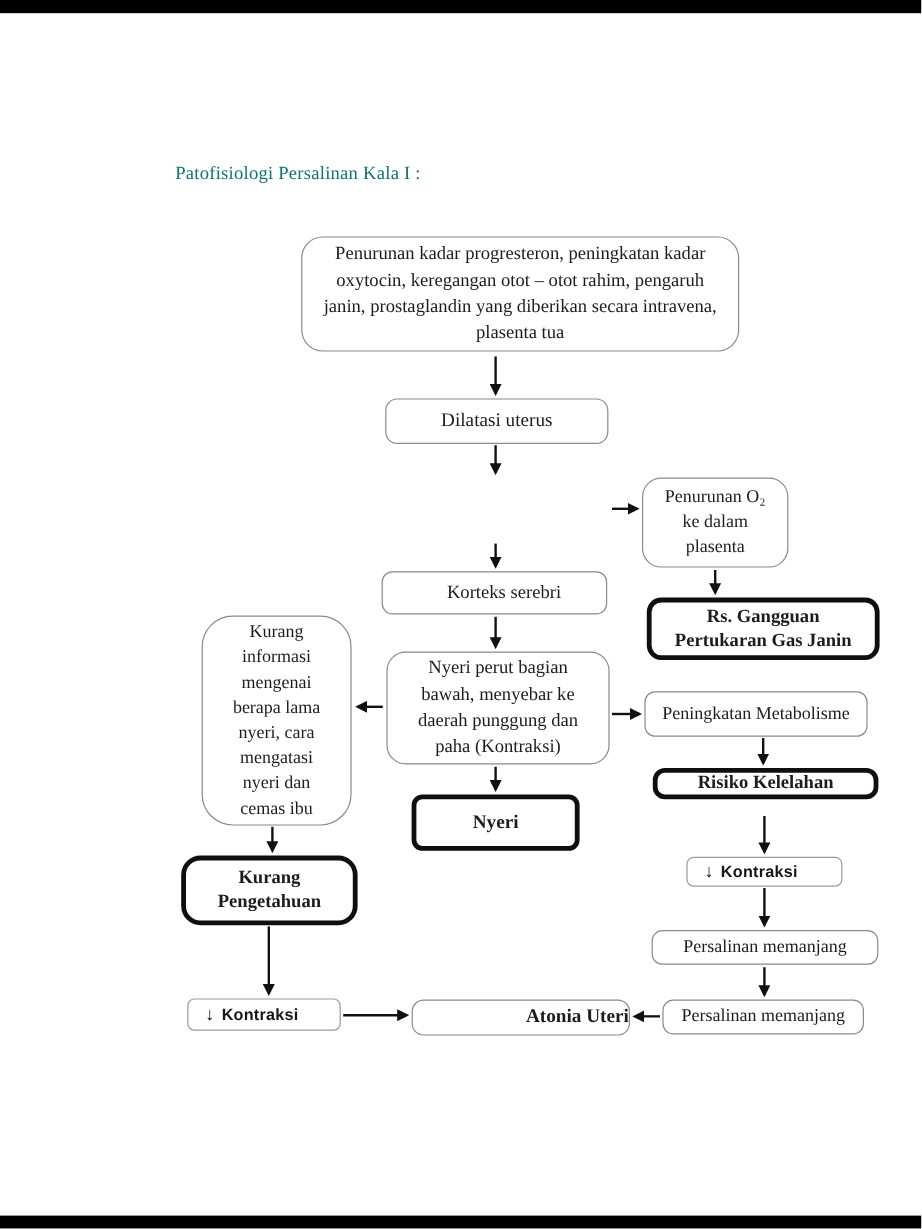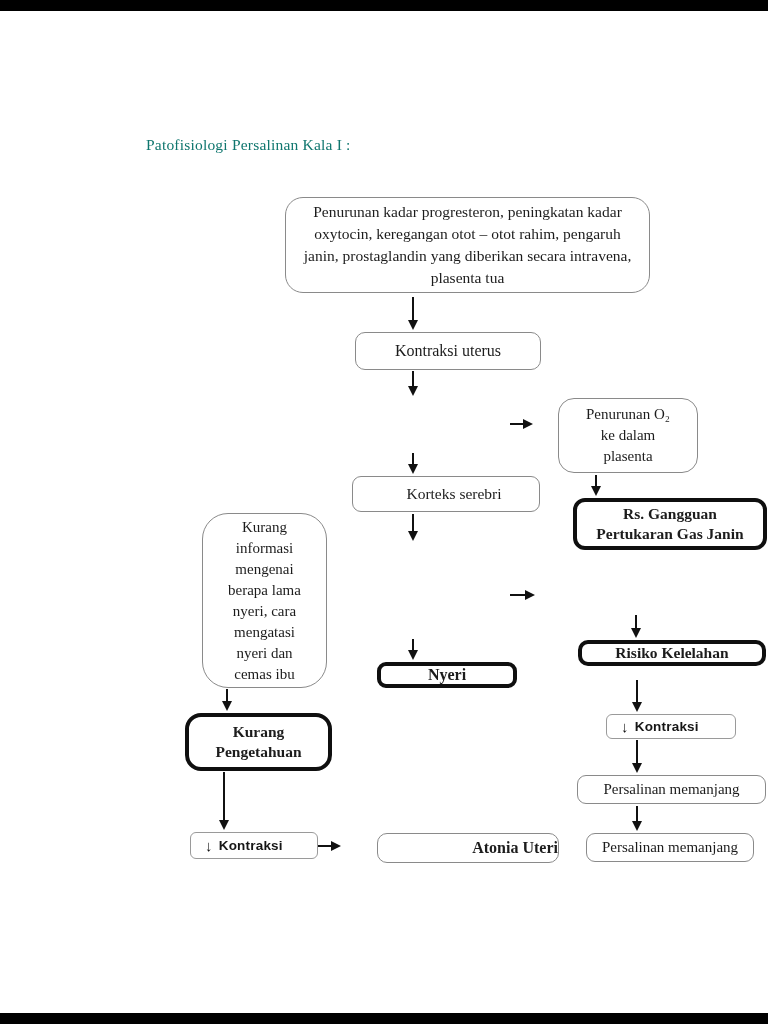--- a/index.html
+++ b/index.html
@@ -10,40 +10,40 @@
   .bar{position:absolute;left:0;width:768px;height:11px;background:#000;}
   #bar-top{top:0;}
   #bar-bottom{top:1013px;}
   #doc-title{
     position:absolute;left:146px;top:136px;font-size:15.5px;color:#0f766e;
     letter-spacing:.2px;white-space:nowrap;
   }
   .node{
     position:absolute;box-sizing:border-box;background:#fff;
     border:1px solid #8a8a8a;display:flex;align-items:center;justify-content:center;
-    text-align:center;z-index:2;margin-left:34px;
+    text-align:center;z-index:2;
   }
   .node .txt{white-space:pre-line;}
   .thick{border:4px solid #0f0f0f;font-weight:bold;}
   .small-flag{
     font-family:"Liberation Sans", sans-serif;font-weight:bold;font-size:13.5px;
     justify-content:flex-start;padding-left:14px;gap:6px;border-color:#9a9a9a;
     border-radius:6px;letter-spacing:.2px;color:#161616;
   }
   .small-flag .glyph{font-size:15px;line-height:1;}
   #node-trigger{left:251px;top:197px;width:365px;height:96px;border-radius:18px;font-size:15.5px;line-height:22px;}
   #node-kontraksi-uterus{left:321px;top:332px;width:186px;height:38px;border-radius:10px;font-size:16px;}
   #node-dilatasi{left:321px;top:398px;width:186px;height:54px;border-radius:12px;font-size:15.5px;line-height:21px;}
-  #node-penurunan-o2{left:524px;top:398px;width:140px;height:75px;border-radius:16px;font-size:15px;line-height:21px;}
+  #node-penurunan-o2{left:535px;top:398px;width:122px;height:75px;border-radius:16px;font-size:15px;line-height:21px;}
   #node-rs-gangguan{left:539px;top:498px;width:194px;height:52px;border-radius:12px;font-size:15.5px;line-height:20px;}
   #node-korteks{left:318px;top:476px;width:188px;height:36px;border-radius:9px;font-size:15.5px;padding-left:16px;}
   #node-kurang-informasi{left:168px;top:513px;width:125px;height:175px;border-radius:26px;font-size:15px;line-height:21px;}
   #node-nyeri-perut{left:322px;top:543px;width:186px;height:94px;border-radius:16px;font-size:15.5px;line-height:22px;}
   #node-peningkatan-metabolisme{left:537px;top:576px;width:186px;height:38px;border-radius:9px;font-size:15px;}
-  #node-nyeri{left:343px;top:662px;width:140px;height:26px;border-radius:9px;font-size:16px;}
+  #node-nyeri{left:343px;top:662px;width:140px;height:47px;border-radius:9px;font-size:16px;}
   #node-risiko-kelelahan{left:544px;top:640px;width:188px;height:26px;border-radius:10px;font-size:15.5px;}
   #node-kontraksi-right{left:572px;top:714px;width:130px;height:25px;}
   #node-kurang-pengetahuan{left:151px;top:713px;width:147px;height:58px;border-radius:16px;font-size:15.5px;line-height:20px;}
   #node-persalinan-1{left:543px;top:775px;width:189px;height:29px;border-radius:9px;font-size:15px;}
   #node-kontraksi-left{left:156px;top:832px;width:128px;height:27px;}
   #node-atonia{left:343px;top:833px;width:182px;height:30px;border-radius:10px;font-size:16px;font-weight:bold;justify-content:flex-end;}
   #node-persalinan-2{left:552px;top:833px;width:168px;height:29px;border-radius:9px;font-size:15px;}
   #arrows{position:absolute;left:0;top:0;z-index:1;pointer-events:none;}
 </style>
 </head>
@@ -83,21 +83,21 @@
   </svg>
 
   <div class="node" id="node-trigger">
     <span class="txt">Penurunan kadar progresteron, peningkatan kadar
 oxytocin, keregangan otot – otot rahim, pengaruh
 janin, prostaglandin yang diberikan secara intravena,
 plasenta tua</span>
   </div>
 
   <div class="node" id="node-kontraksi-uterus">
-    <span class="txt">Kontraksi uterus</span>
+    <span class="txt">Dilatasi uterus</span>
   </div>
 
 
   <div class="node" id="node-penurunan-o2">
     <span class="txt">Penurunan O₂
 ke dalam
 plasenta</span>
   </div>
 
   <div class="node thick" id="node-rs-gangguan">
@@ -113,21 +113,30 @@
     <span class="txt">Kurang
 informasi
 mengenai
 berapa lama
 nyeri, cara
 mengatasi
 nyeri dan
 cemas ibu</span>
   </div>
 
+  <div class="node" id="node-nyeri-perut">
+    <span class="txt">Nyeri perut bagian
+bawah, menyebar ke
+daerah punggung dan
+paha (Kontraksi)</span>
+  </div>
 
+  <div class="node" id="node-peningkatan-metabolisme">
+    <span class="txt">Peningkatan Metabolisme</span>
+  </div>
 
   <div class="node thick" id="node-nyeri">
     <span class="txt">Nyeri</span>
   </div>
 
   <div class="node thick" id="node-risiko-kelelahan">
     <span class="txt">Risiko Kelelahan</span>
   </div>
 
   <div class="node small-flag" id="node-kontraksi-right">

